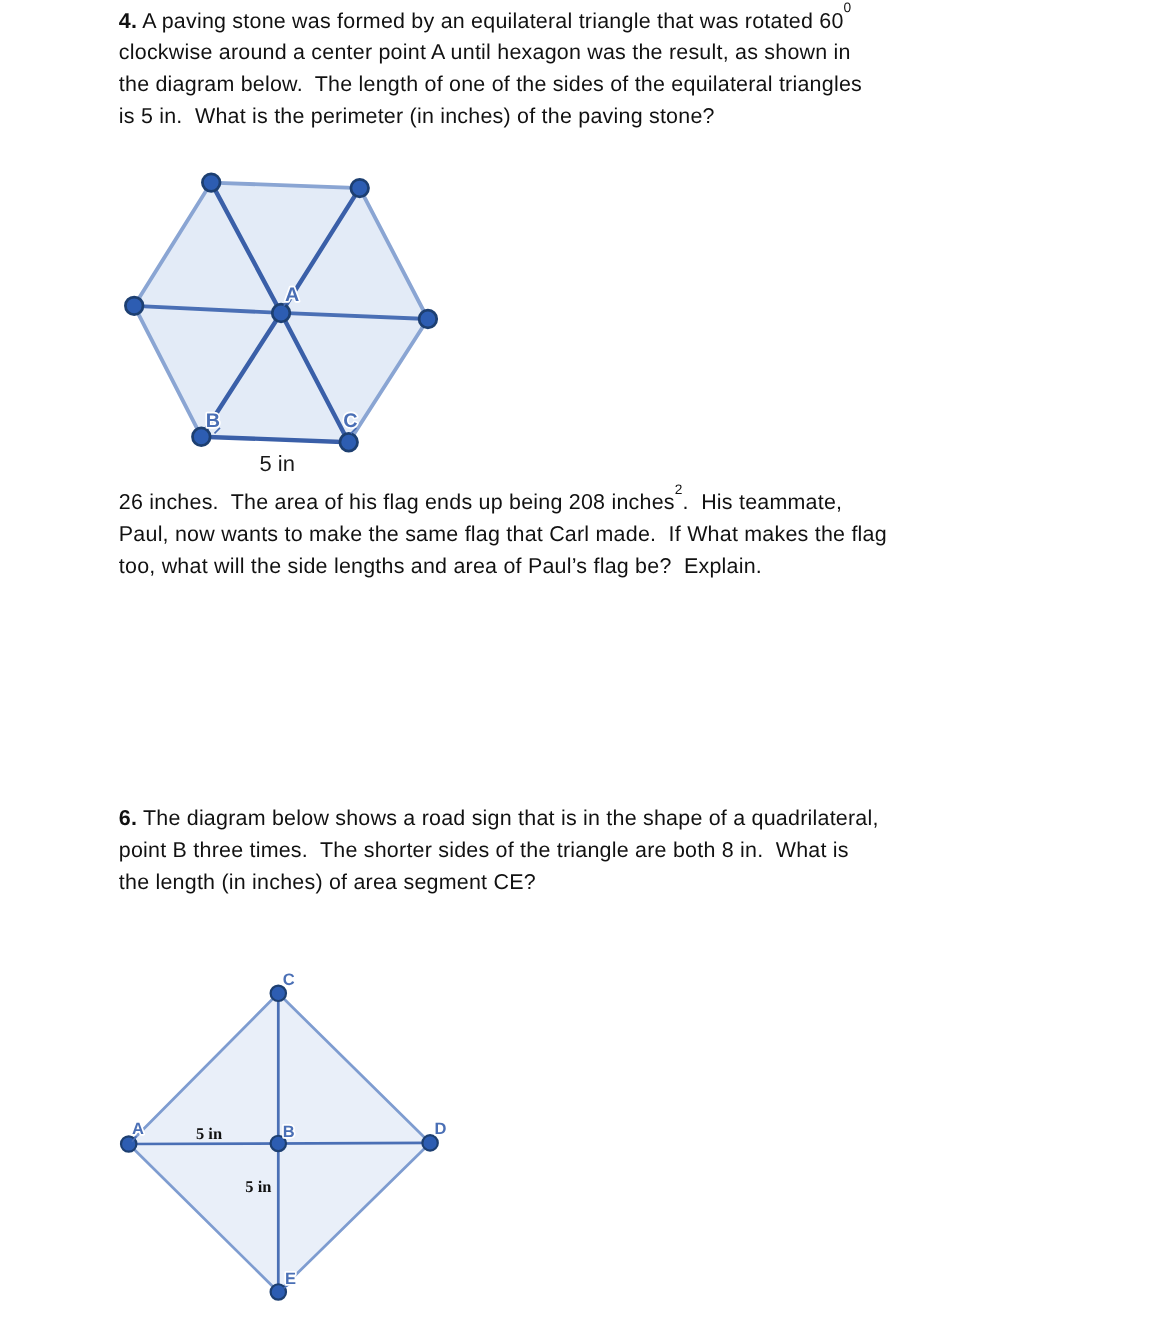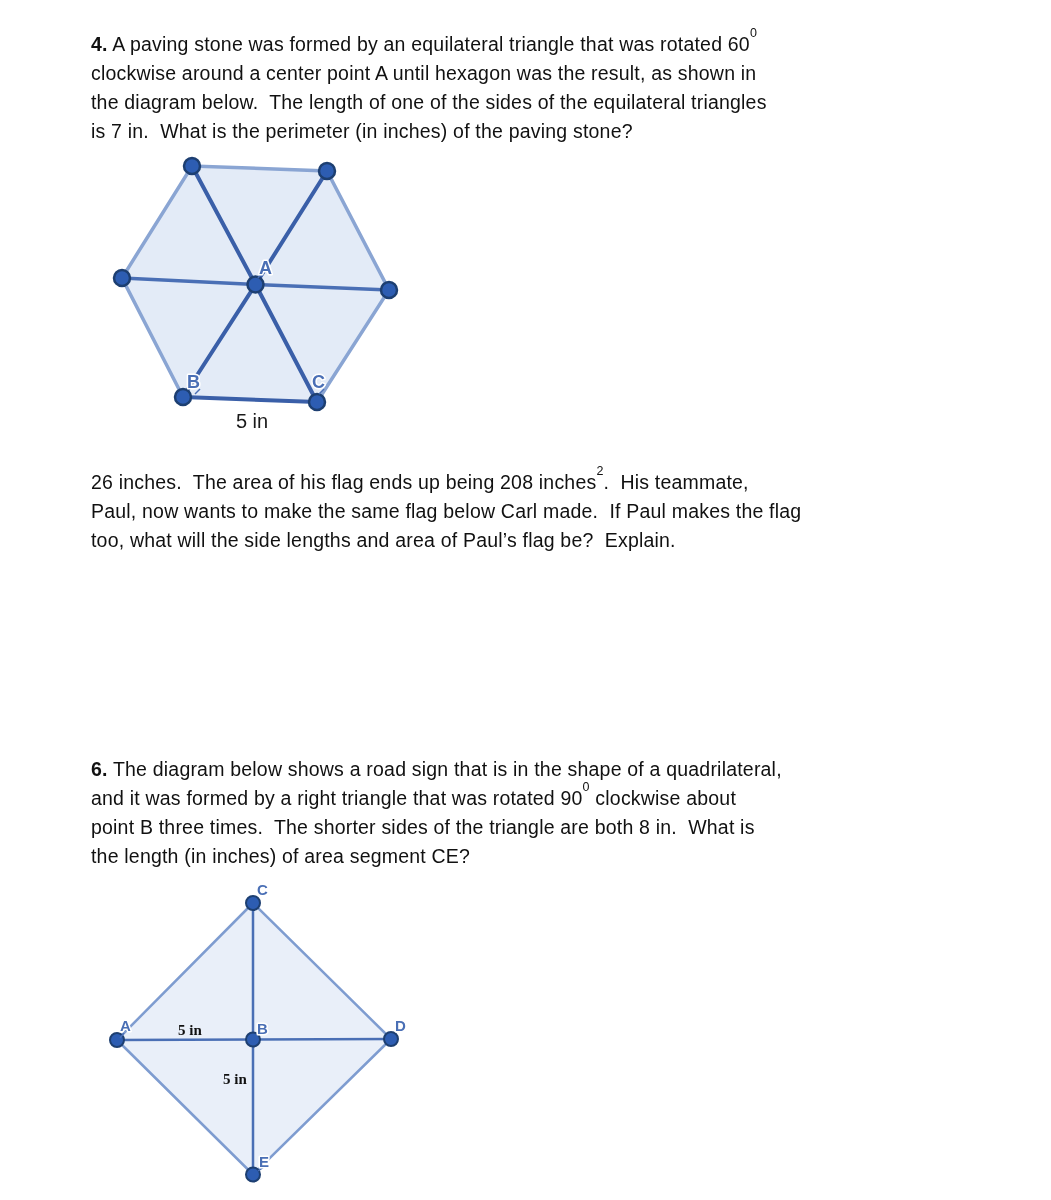--- a/index.html
+++ b/index.html
@@ -4,21 +4,21 @@
 <style>
   html, body { margin: 0; padding: 0; }
   body {
     width: 1051px; height: 1200px;
     background: #ffffff;
     font-family: "Liberation Sans", sans-serif;
     color: #111111;
     position: relative;
     overflow: hidden;
   }
-  .qblock { position: absolute; left: 91px; margin-top: 25px; }
+  .qblock { position: absolute; left: 108px; }
   .qline {
     white-space: pre;
     font-size: 19.5px;
     line-height: 29px;
     height: 29px;
     letter-spacing: 0.2px;
   }
   .qline .bold { font-weight: bold; }
   .qline sup {
     font-size: 12.5px;
@@ -40,21 +40,21 @@
     font-weight: bold;
   }
 </style>
 </head>
 <body>
 
 <div class="qblock" style="top:5px">
     <div class="qline"><span class="bold">4.</span><span> A paving stone was formed by an equilateral triangle that was rotated 60</span><sup>0</sup></div>
     <div class="qline"><span>clockwise around a center point A until hexagon was the result, as shown in</span></div>
     <div class="qline"><span>the diagram below.  The length of one of the sides of the equilateral triangles</span></div>
-    <div class="qline"><span>is 7 in.  What is the perimeter (in inches) of the paving stone?</span></div>
+    <div class="qline"><span>is 5 in.  What is the perimeter (in inches) of the paving stone?</span></div>
   </div>
 
 <svg class="fig" style="left:90px; top:140px" width="320" height="300" viewBox="0 0 320 300">
 
   <polygon points="102,26 237,31 299,150 227,262 93,257 32,138" fill="#e3ebf7"></polygon>
 
   <path d="M93,257 L32,138 L102,26 L237,31 L299,150 L227,262" fill="none" stroke-width="3.5" stroke-linecap="round" stroke="#8aa5d3"></path>
 
   <path d="M227,262 L93,257" fill="none" stroke-width="4" stroke-linecap="round" stroke="#3a5fa8"></path>
 
@@ -80,27 +80,26 @@
 
   <text x="169" y="134" font-size="18" class="halo" fill="#4a6fb5">A</text>
   <text x="97" y="248" font-size="18" class="halo" fill="#4a6fb5">B</text>
   <text x="222" y="248" font-size="18" class="halo" fill="#4a6fb5">C</text>
 
   <text x="162" y="288" font-size="20" text-anchor="middle" fill="#1a1a1a">5 in</text>
 </svg>
 
 <div class="qblock" style="top:443px">
     <div class="qline"><span>26 inches.  The area of his flag ends up being 208 inches</span><sup>2</sup><span>.  His teammate,</span></div>
-    <div class="qline"><span>Paul, now wants to make the same flag below Carl made.  If Paul makes the flag</span></div>
+    <div class="qline"><span>Paul, now wants to make the same flag that Carl made.  If What makes the flag</span></div>
     <div class="qline"><span>too, what will the side lengths and area of Paul’s flag be?  Explain.</span></div>
   </div>
 
 <div class="qblock" style="top:730px">
     <div class="qline"><span class="bold">6.</span><span> The diagram below shows a road sign that is in the shape of a quadrilateral,</span></div>
-    <div class="qline"><span>and it was formed by a right triangle that was rotated 90</span><sup>0</sup><span> clockwise about</span></div>
     <div class="qline"><span>point B three times.  The shorter sides of the triangle are both 8 in.  What is</span></div>
     <div class="qline"><span>the length (in inches) of area segment CE?</span></div>
   </div>
 
 <svg class="fig" style="left:90px; top:870px" width="330" height="330" viewBox="0 0 330 330">
 
   <polygon points="27,170 163,33 301,169 163,304.5" stroke-width="2.5" stroke-linejoin="round" fill="#e9eff9" stroke="#7e9cd0"></polygon>
 
   <g stroke-width="2.5" stroke="#4a6fb5">
     <line x1="27" y1="170" x2="301" y2="169"></line>

